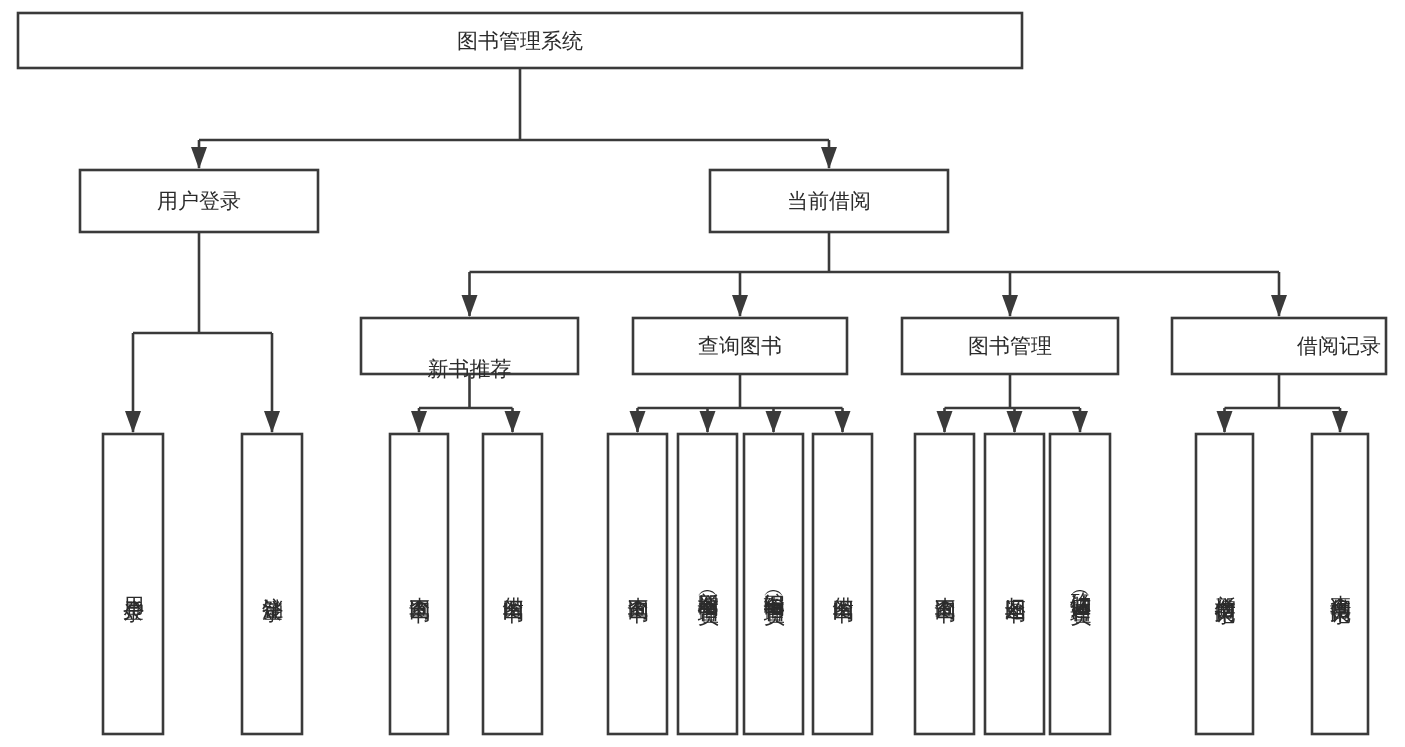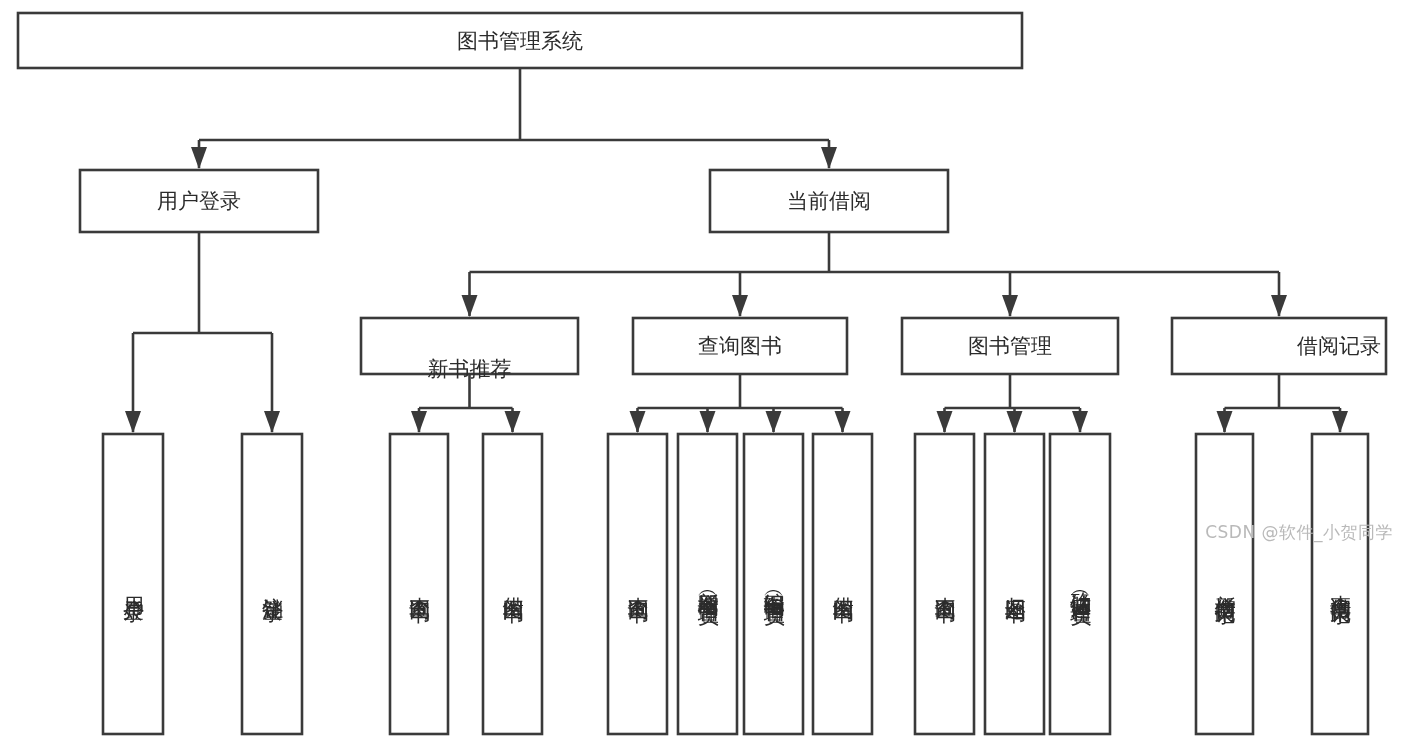--- a/index.html
+++ b/index.html
@@ -177,14 +177,13 @@
       <div class="leaf-label-wrap" style="left: 608px; top: 434px; width: 59px; height: 300px;">查询图书</div>
       <div class="leaf-label-wrap" style="left: 678px; top: 434px; width: 59px; height: 300px;">新增图书（管理员）</div>
       <div class="leaf-label-wrap" style="left: 744px; top: 434px; width: 59px; height: 300px;">编辑图书（管理员）</div>
       <div class="leaf-label-wrap" style="left: 813px; top: 434px; width: 59px; height: 300px;">借阅图书</div>
       <div class="leaf-label-wrap" style="left: 915px; top: 434px; width: 59px; height: 300px;">查询图书</div>
       <div class="leaf-label-wrap" style="left: 985px; top: 434px; width: 59px; height: 300px;">归还图书</div>
       <div class="leaf-label-wrap" style="left: 1050px; top: 434px; width: 60px; height: 300px;">确认归还（管理员）</div>
       <div class="leaf-label-wrap" style="left: 1196px; top: 434px; width: 57px; height: 300px;">新增借阅记录</div>
       <div class="leaf-label-wrap" style="left: 1312px; top: 434px; width: 56px; height: 300px;">查询借阅记录</div>
     </div>
-  <div class="watermark">CSDN @软件_小贺同学</div>
 </div>
 
 </body></html>

